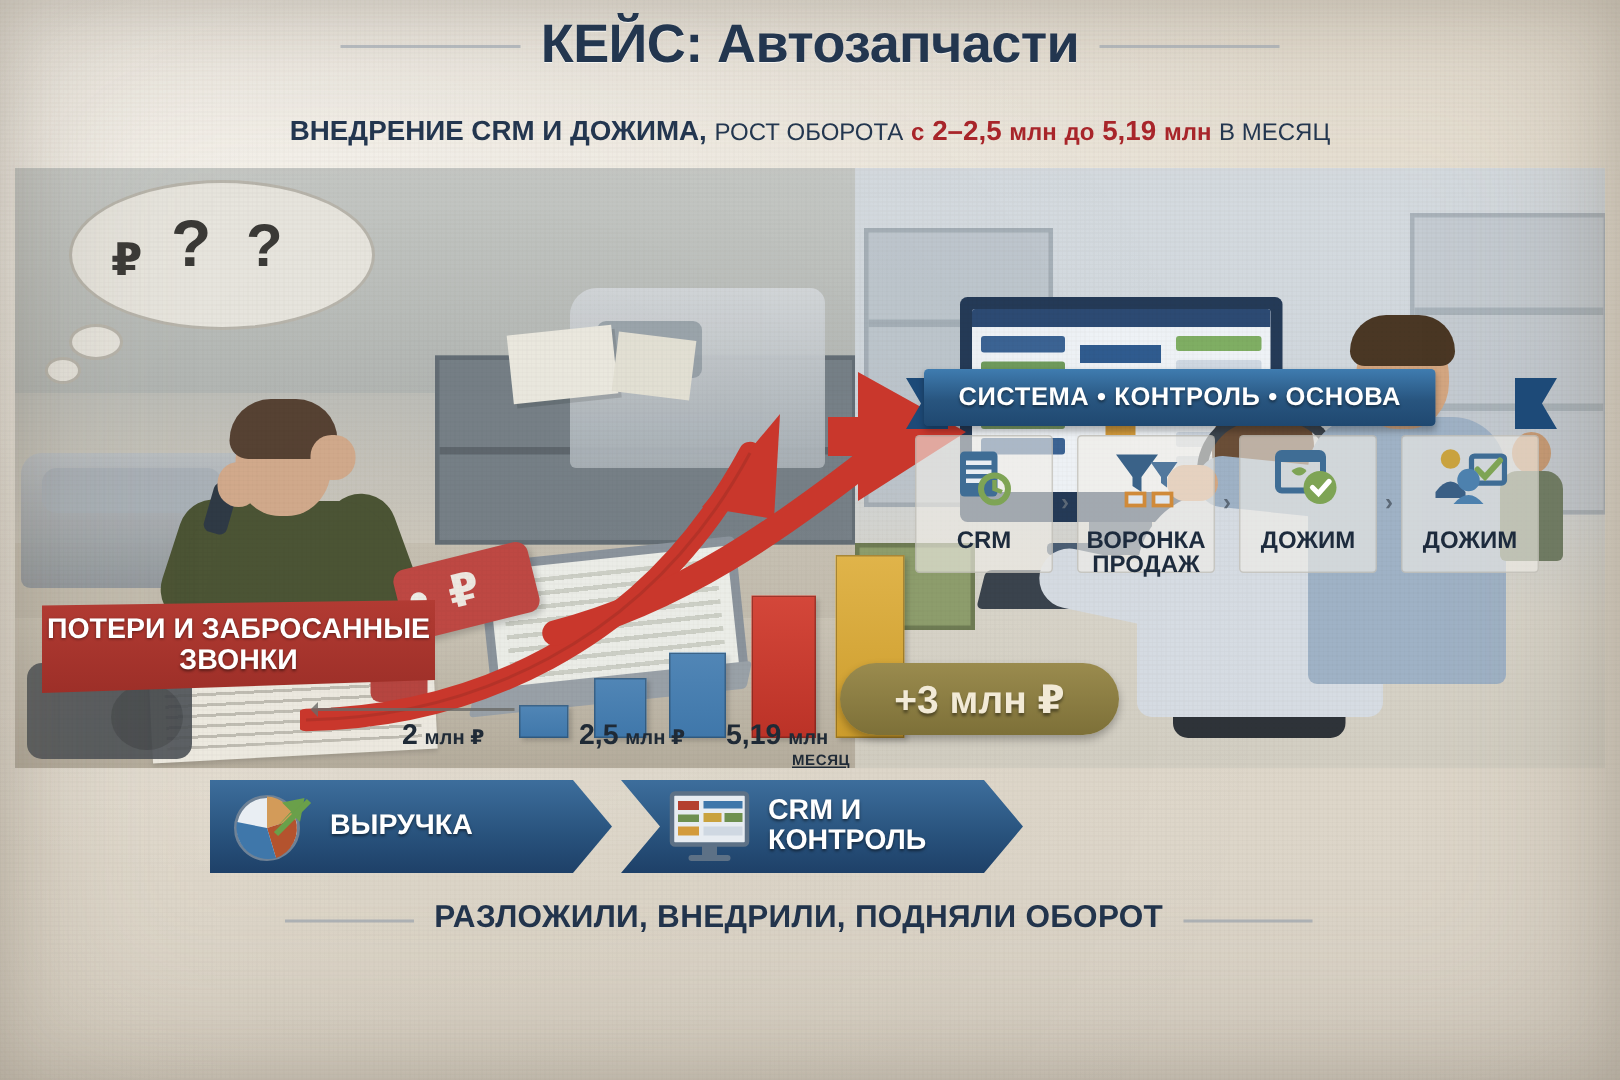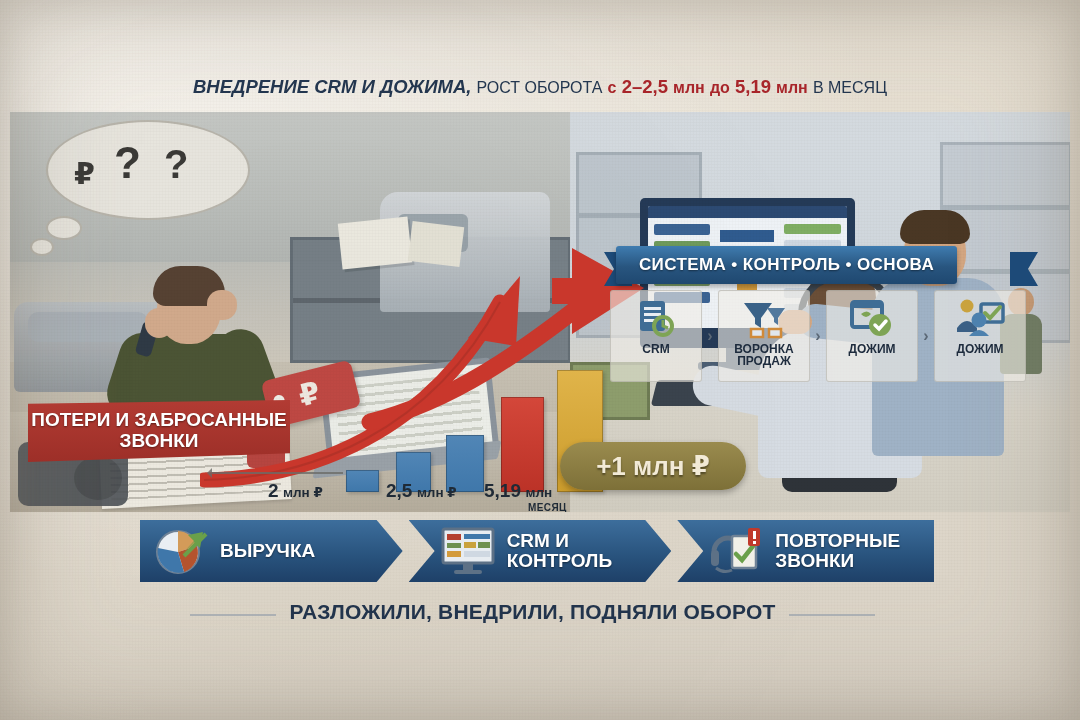--- a/index.html
+++ b/index.html
@@ -32,21 +32,21 @@
   .title{
     position:absolute;left:0;right:0;top:8px;text-align:center;
     font-size:36px;font-weight:bold;color:#23364f;letter-spacing:-.4px;
     text-shadow:0 1px 0 rgba(255,255,255,.65);
   }
   .title .rule{display:inline-block;width:120px;height:2px;background:#9aa3ad;vertical-align:middle;margin:0 14px;opacity:.65;}
   .subtitle{
     position:absolute;left:0;right:0;top:76px;text-align:center;
     font-size:18.5px;color:#23364f;white-space:nowrap;
   }
-  .subtitle .b{font-weight:bold;font-style:italic;}
+  .subtitle .b{font-weight:bold;}
   .subtitle .red{color:#a8252a;font-weight:bold;}
   .subtitle .redsm{color:#a8252a;font-weight:bold;font-size:16px;}
   .subtitle .sm{font-size:16px;}
 
   
   .canvas{position:absolute;left:10px;top:112px;width:1060px;height:400px;overflow:hidden;}
 
   
   .leftscene{position:absolute;left:0;top:0;width:560px;height:400px;
     background:
@@ -147,21 +147,21 @@
     background:linear-gradient(180deg,#3f7cb0,#28557f 55%,#1f4870);
     border-radius:3px;box-shadow:0 3px 5px rgba(0,0,0,.28);
     display:flex;align-items:center;justify-content:center;}
   .ribbon .band span{color:#fff;font-weight:bold;font-size:17px;letter-spacing:.4px;
     text-shadow:0 1px 2px rgba(0,0,0,.45);}
 
   
   .steps{position:absolute;left:600px;top:178px;width:430px;height:92px;display:flex;align-items:flex-start;z-index:24;}
   .step{width:92px;text-align:center;background:rgba(240,238,230,.62);border:1px solid rgba(160,160,150,.45);
     border-radius:3px;padding:6px 2px 4px;box-sizing:border-box;height:92px;}
-  .step .lbl{font-size:12px;font-weight:bold;color:#1d2b3d;line-height:1.02;margin-top:2px;}
+  .step .lbl{font-size:16px;font-weight:bold;color:#1d2b3d;line-height:1.02;margin-top:12px;}
   .chev{width:16px;text-align:center;color:#5b6876;font-size:16px;font-weight:bold;line-height:92px;}
   .icn{height:44px;display:flex;align-items:center;justify-content:center;}
   
   .arrowsvg{position:absolute;left:190px;top:130px;width:460px;height:260px;z-index:20;pointer-events:none;}
   .chartarea{position:absolute;left:195px;top:230px;width:400px;height:150px;z-index:22;}
   .bar{position:absolute;bottom:0;box-shadow:inset 0 0 0 1px rgba(0,0,0,.25), 2px 2px 3px rgba(0,0,0,.16);}
   .axis{position:absolute;left:198px;top:360px;width:135px;height:2px;background:#6b6b68;z-index:21;opacity:.8;}
   .axis:before{content:"";position:absolute;left:-6px;top:-4px;width:0;height:0;border:5px solid transparent;border-right-color:#6b6b68;}
   .barlabels{position:absolute;left:190px;top:368px;width:420px;height:50px;z-index:23;color:#1f2a36;}
   .bl{position:absolute;font-weight:bold;white-space:nowrap;text-align:center;}
@@ -200,20 +200,23 @@
   .footer{position:absolute;left:0;right:15px;top:600px;text-align:center;z-index:40;}
   .footer .ftxt{font-size:21px;font-weight:bold;color:#22344c;letter-spacing:.2px;}
   .footer .rule{display:inline-block;width:86px;height:2px;background:#9aa3ad;vertical-align:middle;margin:0 14px;opacity:.7;}
 </style>
 </head>
 <body>
 
 <div class="page">
 
   <div class="header">
+    <div class="title">
+      <span class="rule"></span><span>КЕЙС: Автозапчасти</span><span class="rule"></span>
+    </div>
     <div class="subtitle">
       <span class="b">ВНЕДРЕНИЕ CRM И ДОЖИМА,</span>
       <span class="sm">РОСТ ОБОРОТА</span>
       <span class="redsm">с</span>
       <span class="red">2–2,5</span>
       <span class="redsm">млн</span>
       <span class="redsm">до</span>
       <span class="red">5,19</span>
       <span class="redsm">млн</span>
       <span class="sm">В МЕСЯЦ</span>
@@ -351,21 +354,21 @@
     </div>
 
     <div class="losses">
       <span>
         <span>ПОТЕРИ И ЗАБРОСАННЫЕ</span><br>
         <span>ЗВОНКИ</span>
       </span>
     </div>
 
     <div class="badge3">
-      <span>+1 млн ₽</span>
+      <span>+3 млн ₽</span>
     </div>
 
     <div class="ribbon">
       <div class="tailL"></div>
       <div class="tailR"></div>
       <div class="band">
         <span>СИСТЕМА • КОНТРОЛЬ • ОСНОВА</span>
       </div>
     </div>
 
@@ -462,39 +465,20 @@
           <rect x="23" y="37" width="10" height="7" fill="#5d7186"></rect>
           <rect x="14" y="44" width="28" height="4" rx="2" fill="#5d7186"></rect>
         </svg>
       </div>
       <div class="ctext">
         <span>CRM И</span><br>
         <span>КОНТРОЛЬ</span>
       </div>
     </div>
 
-    <div class="chevitem c3">
-      <div class="cicon">
-        <svg width="56" height="50" viewBox="0 0 56 50">
-          <path d="M6 26 a14 14 0 0 1 28 0" fill="none" stroke="#5d7186" stroke-width="5"></path>
-          <rect x="3" y="24" width="8" height="16" rx="4" fill="#5d7186"></rect>
-          <rect x="29" y="24" width="8" height="16" rx="4" fill="#5d7186"></rect>
-          <path d="M8 42 q8 6 16 2" stroke="#5d7186" stroke-width="3" fill="none"></path>
-          <rect x="24" y="10" width="24" height="32" rx="2" fill="#f1f0e8" stroke="#6f8296" stroke-width="2.5"></rect>
-          <path d="M28 28 L34 34 L45 20" stroke="#6aa04a" stroke-width="4.5" fill="none" stroke-linecap="round"></path>
-          <rect x="40" y="2" width="12" height="18" rx="2" fill="#c0392b"></rect>
-          <rect x="45" y="5" width="3" height="8" fill="#fff"></rect>
-          <rect x="45" y="15" width="3" height="3" fill="#fff"></rect>
-        </svg>
-      </div>
-      <div class="ctext">
-        <span>ПОВТОРНЫЕ</span><br>
-        <span>ЗВОНКИ</span>
-      </div>
-    </div>
   </div>
 
   <div class="footer">
     <span class="rule"></span><span class="ftxt">РАЗЛОЖИЛИ, ВНЕДРИЛИ, ПОДНЯЛИ ОБОРОТ</span><span class="rule"></span>
   </div>
 
   <div class="grain"></div>
   <div class="vig"></div>
 </div>
 

